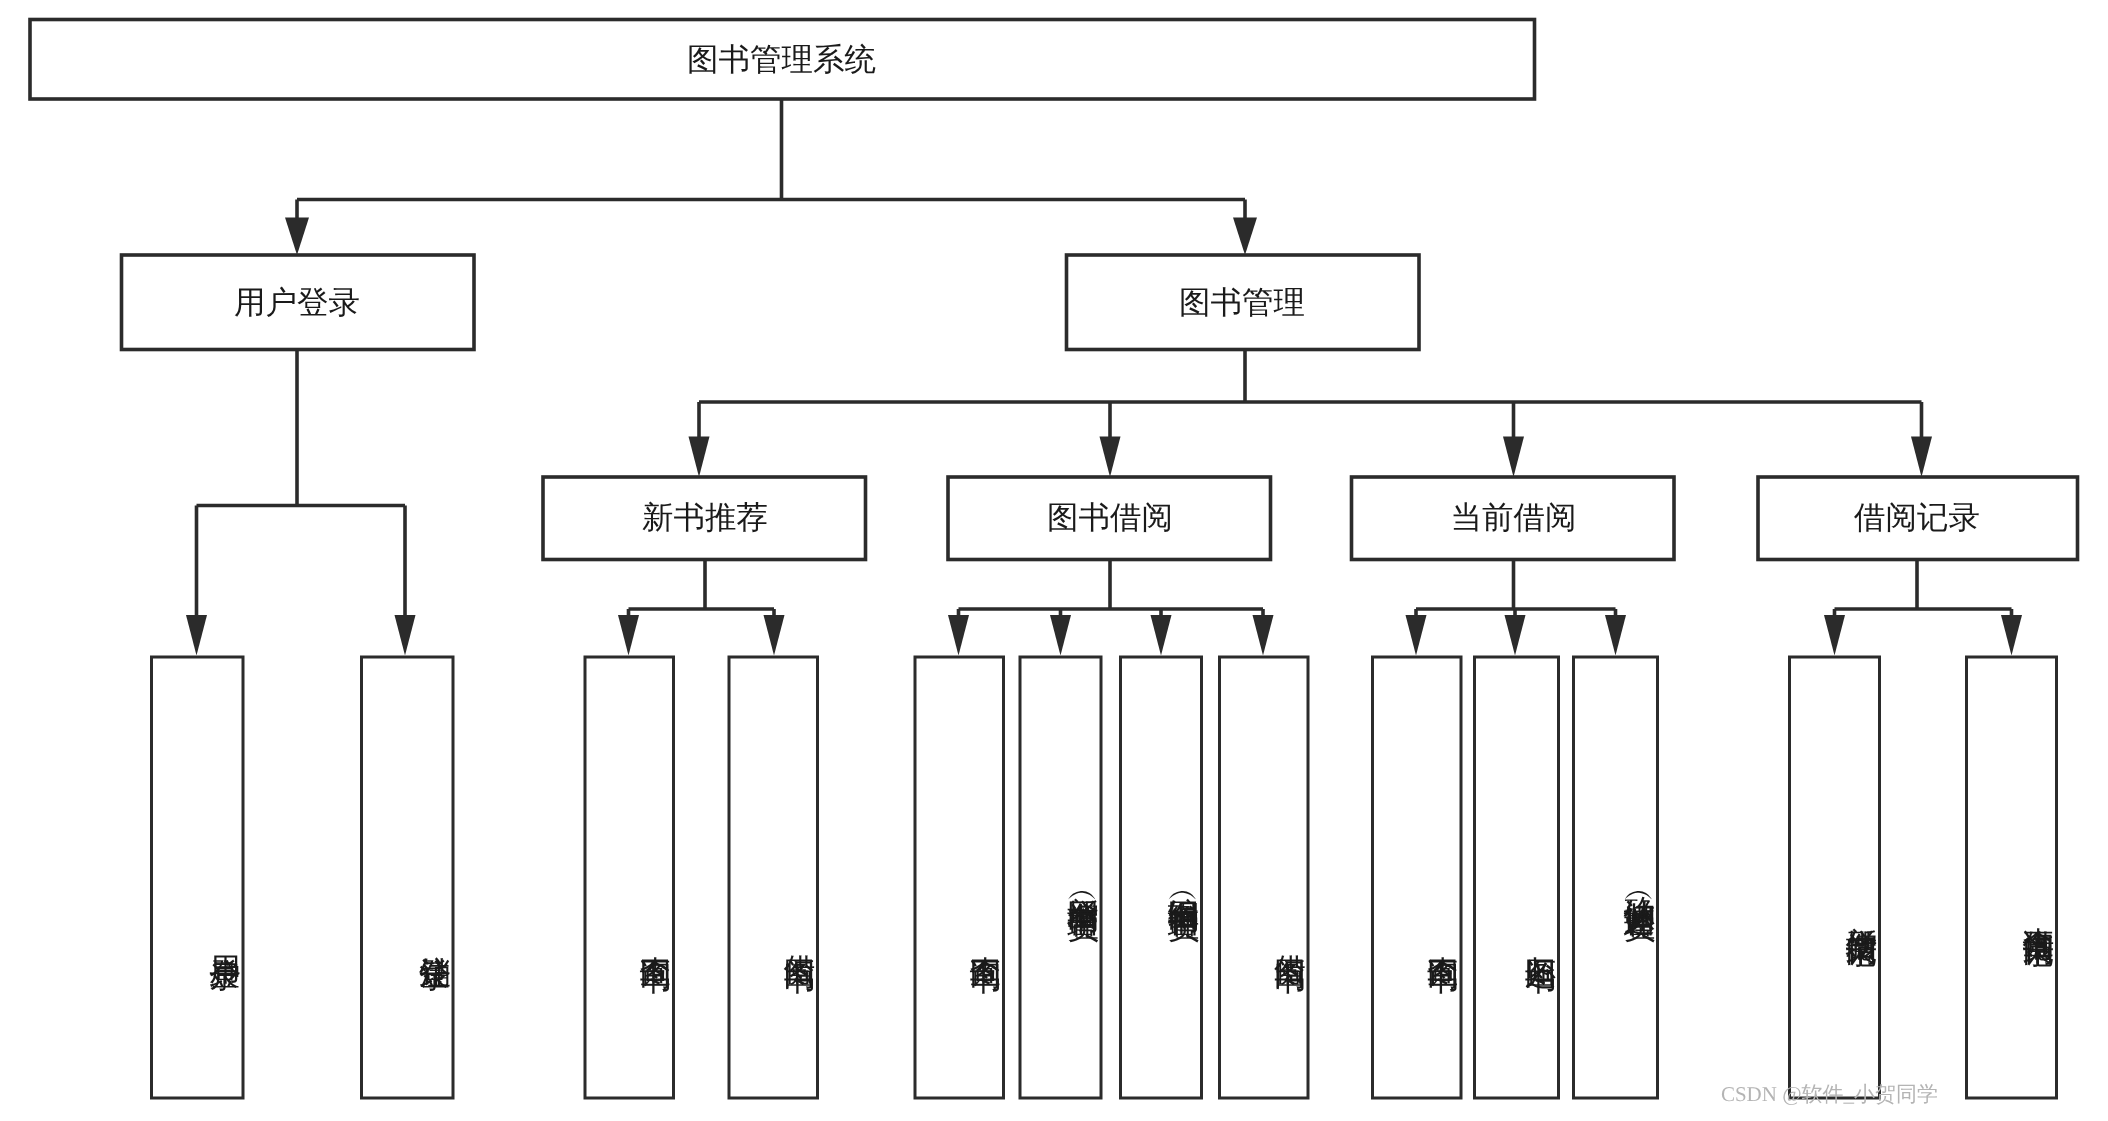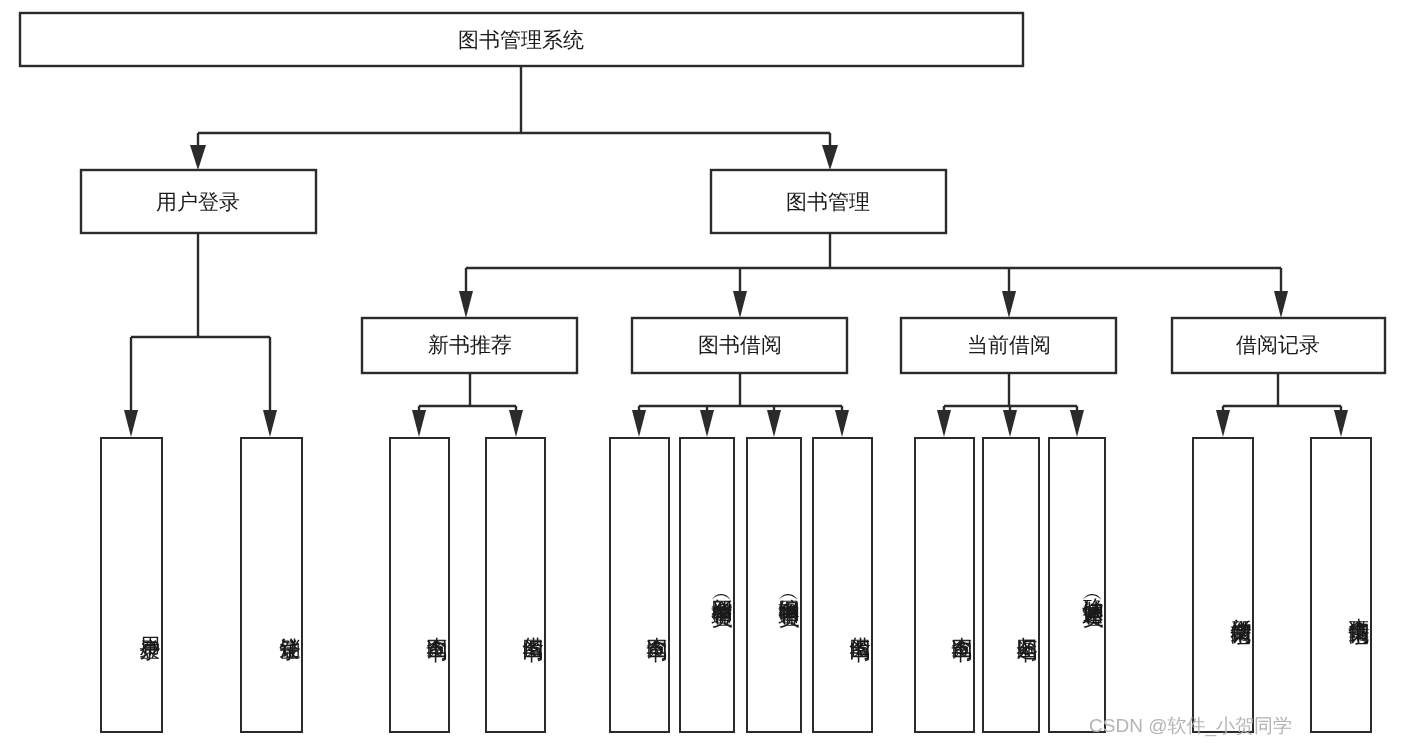--- a/index.html
+++ b/index.html
@@ -44,22 +44,22 @@
     fill: none;
   }
   .arrow-head {
     fill: #2b2b2b;
     stroke: none;
   }
   .watermark {
     position: absolute;
     right: 14px;
     bottom: 8px;
-    font-family: Liberation Sans, sans-serif;
-    font-size: 19px;
+    font-family: Liberation Serif, serif;
+    font-size: 14px;
     color: #b4b4b4;
     white-space: nowrap;
     user-select: none;
   }
   .vtext-wrap {
     display: flex;
     align-items: flex-start;
     justify-content: center;
     writing-mode: vertical-rl;
     text-orientation: upright;

